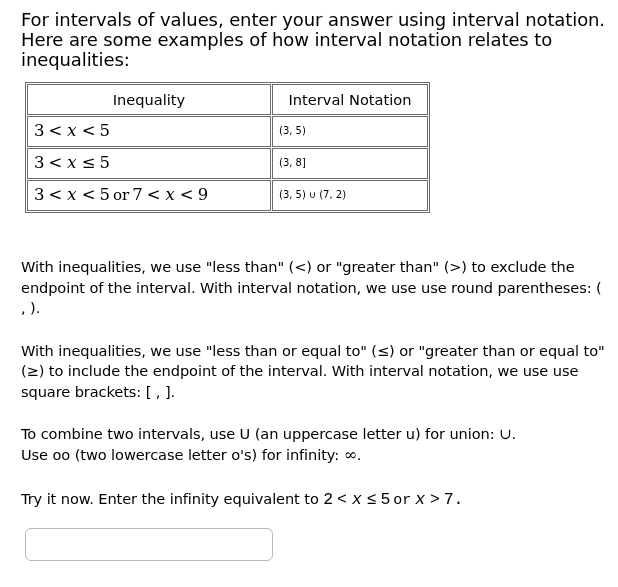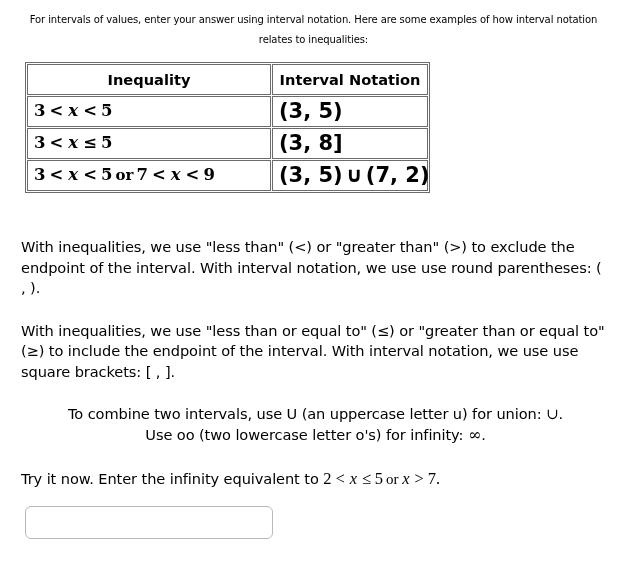--- a/index.html
+++ b/index.html
@@ -16,40 +16,38 @@
   }
   .page {
     position: relative;
     width: 618px;
     height: 587px;
     box-sizing: border-box;
     padding: 10px 8px 0 21px;
   }
 
   .intro {
-    font-size: 10px;
+    font-size: 18px;
     line-height: 20px;
     letter-spacing: -0.1px;
     max-width: 588px;
     margin: 0 4px 8px 0;
-    text-align: center;
   }
 
   
   .table-wrap {
     margin: 12px 0 0 4px;
   }
   table.examples {
     border-collapse: separate;
     border-spacing: 1px;
     border: 1px solid #6b6b6b;
     background: #ffffff;
     table-layout: fixed;
     width: 402px;
-    font-weight: bold;
   }
   table.examples td {
     border: 1px solid #6b6b6b;
     background: #ffffff;
     padding: 3px 6px 4px 6px;
     vertical-align: middle;
     height: 22px;
   }
   col.c1 { width: 244px; }
   col.c2 { width: 156px; }
@@ -80,21 +78,21 @@
   .math .word {        
     font-style: normal;
     padding: 0 3px;
     font-size: 15px;
   }
   .math .num { font-style: normal; }
 
   
   .interval {
     font-family: "DejaVu Sans", sans-serif;
-    font-size: 21px;
+    font-size: 10px;
     line-height: 20px;
     white-space: nowrap;
   }
   .interval-math {
     font-family: "DejaVu Serif", serif;
     font-size: 17px;
     line-height: 20px;
     white-space: nowrap;
   }
   .union {
@@ -105,33 +103,33 @@
   
   .para {
     font-size: 14.6px;
     line-height: 20.5px;
     letter-spacing: -0.1px;
     max-width: 592px;
     margin: 0;
   }
   .p-1 { margin-top: 44px; }
   .p-2 { margin-top: 22px; }
-  .p-3 { margin-top: 22px; text-align: center; }
+  .p-3 { margin-top: 22px; }
   .p-4 { margin-top: 24px; }
 
   .sym-union {
     font-family: "DejaVu Serif", serif;
     font-size: 15px;
   }
   .sym-inf {
     font-family: "DejaVu Serif", serif;
     font-size: 16px;
   }
   .inline-math {
-    font-family: Liberation Serif, serif;
+    font-family: Liberation Mono, monospace;
     font-size: 16.5px;
     white-space: nowrap;
   }
   .inline-math .v { font-style: italic; padding: 0 1px; }
   .inline-math .op { padding: 0 4px; }
   .inline-math .word { padding: 0 3px; font-size: 15px; }
 
   
   .answer-row {
     margin-top: 16px;

